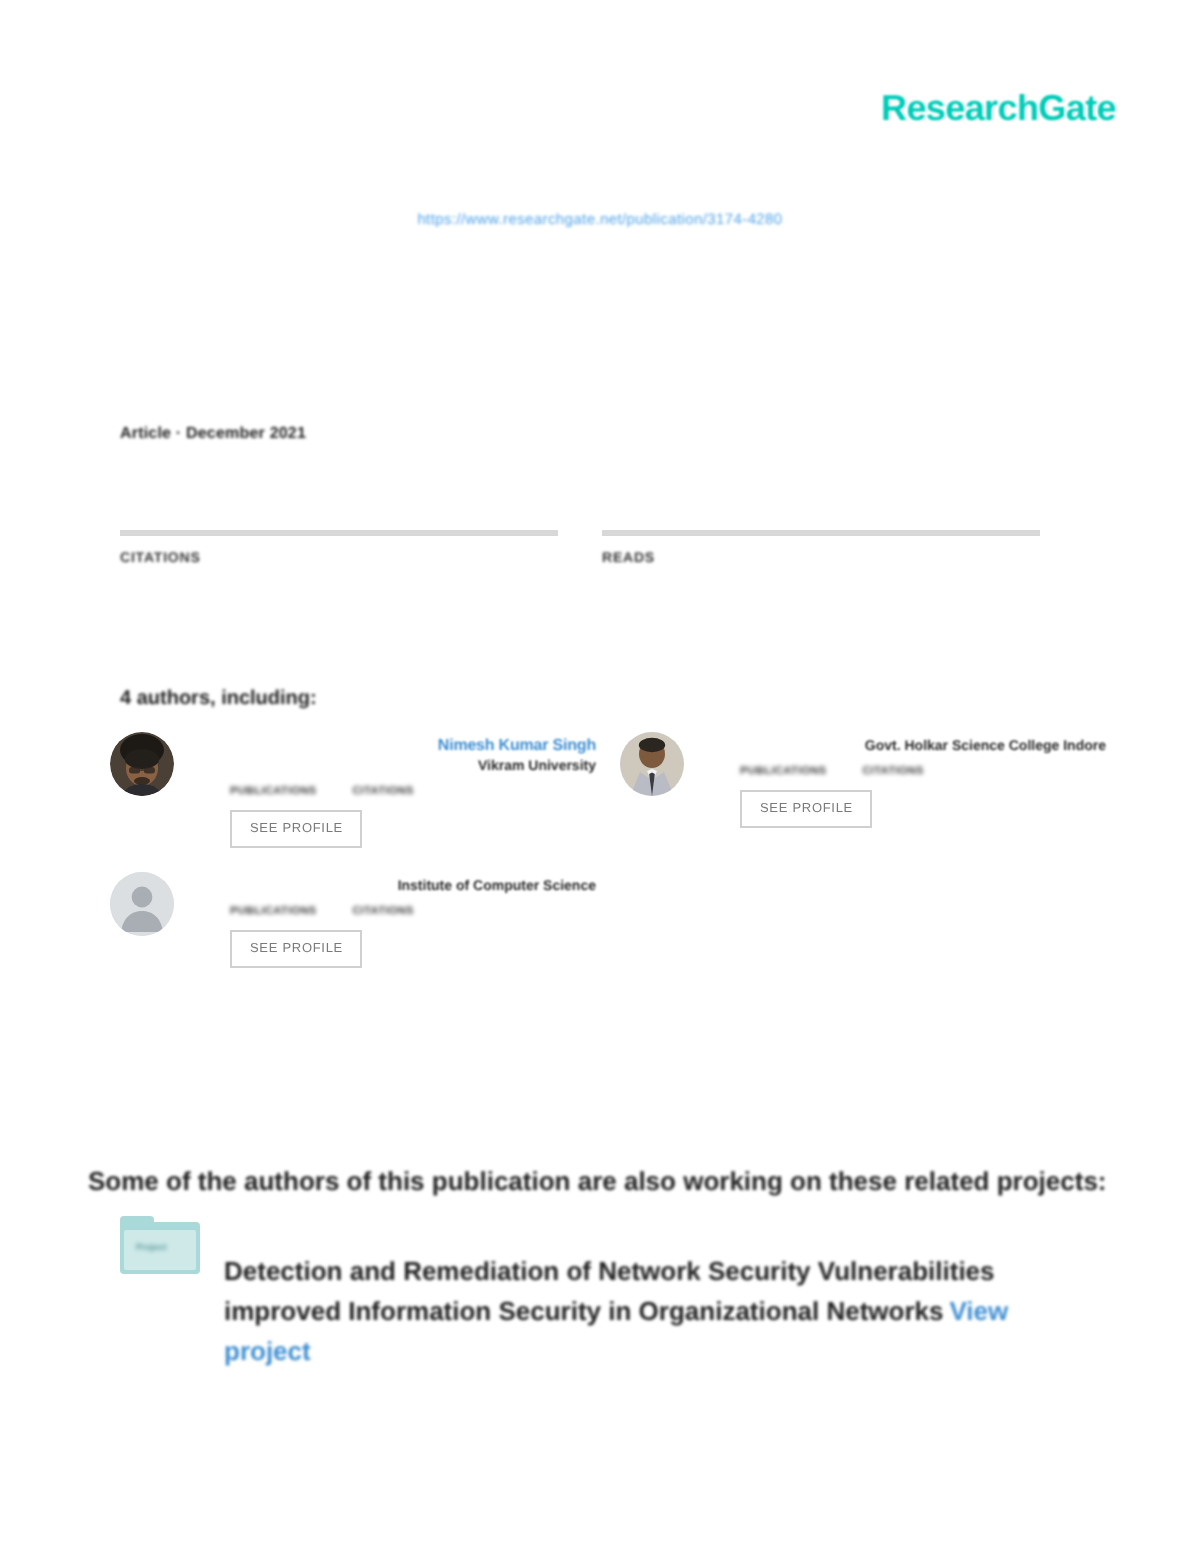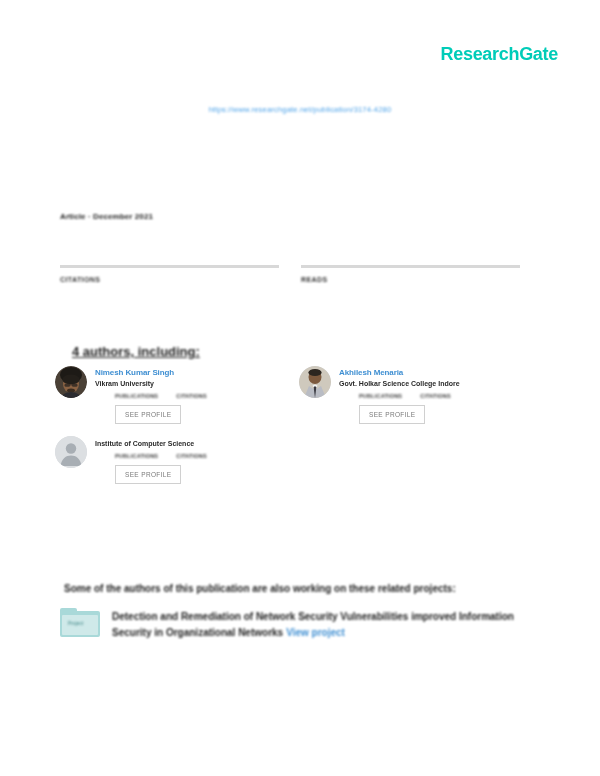--- a/index.html
+++ b/index.html
@@ -16,21 +16,21 @@
     overflow: hidden;
   }
 
   .page {
     position: absolute;
     inset: 0;
     background: #ffffff;
   }
 
   
-  .blur     { filter: blur(0.55px); }
+  .blur     { filter: blur(0.55px); text-align: right; }
   .blur-md  { filter: blur(0.85px); }
   .blur-hi  { filter: blur(1.15px); }
 
   
   .logo {
     position: absolute;
     top: 44px;
     right: 42px;
     font-size: 18px;
     font-weight: bold;
@@ -93,36 +93,35 @@
     font-size: 11px;
     font-weight: bold;
     color: #222222;
     min-height: 1px;
   }
 
   
   .authors-heading {
     position: absolute;
     top: 344px;
-    left: 72px;
-    font-size: 13px;
-    font-weight: bold;
-    color: #222222;
-    text-decoration: underline;
+    left: 60px;
+    font-size: 10px;
+    font-weight: bold;
+    color: #222222;
   }
 
   .authors-grid {
     position: absolute;
     top: 366px;
     left: 55px;
     width: 500px;
   }
   .author-row {
     display: flex;
-    gap: 1px;
+    gap: 12px;
   }
   .author {
     width: 243px;
     display: flex;
     align-items: flex-start;
     gap: 8px;
     margin-bottom: 12px;
   }
 
   .avatar {
@@ -176,22 +175,22 @@
     font-size: 6.5px;
     letter-spacing: 0.35px;
     padding: 5px 9px 5px 9px;
     text-align: center;
   }
 
   
   .projects-heading {
     position: absolute;
     top: 583px;
-    left: 64px;
-    font-size: 10px;
+    left: 44px;
+    font-size: 13px;
     font-weight: bold;
     color: #222222;
     white-space: nowrap;
   }
   .project {
     position: absolute;
     top: 608px;
     left: 60px;
     width: 470px;
     display: flex;
@@ -226,25 +225,26 @@
     border-radius: 1px;
   }
   .project-icon .folder-text {
     position: absolute;
     left: 8px; top: 13px;
     font-size: 4.5px;
     color: #5c9a9a;
     font-weight: bold;
   }
   .project-body {
-    font-size: 10px;
+    font-size: 13px;
     font-weight: bold;
     line-height: 1.55;
     color: #222222;
     padding-top: 1px;
+    margin-top: 17px;
   }
   .view-project {
     color: #3f8fd2;
     font-weight: bold;
     margin-left: 3px;
   }
 </style>
 </head>
 <body>
 
@@ -319,21 +319,20 @@
               <rect width="32" height="32" fill="#cfc9bd"></rect>
               <ellipse cx="16" cy="11" rx="6.5" ry="7" fill="#7d5a3e"></ellipse>
               <ellipse cx="16" cy="6.5" rx="6.6" ry="3.6" fill="#2c2620"></ellipse>
               <path d="M5 32 L10 20 L16 24 L22 20 L27 32 Z" fill="#b9bcc4"></path>
               <path d="M13.5 19.5 L16 25 L18.5 19.5 L16 18.5 Z" fill="#f2f2f2"></path>
               <path d="M14.6 21 L16 32 L17.4 21 L16 20.2 Z" fill="#3a3a42"></path>
             </g>
           </svg>
         </div>
         <div class="author-info">
-          <div class="author-name blur">Akhilesh Menaria</div>
           <div class="author-affil blur">Govt. Holkar Science College Indore</div>
           <div class="author-stats">
             <span class="author-stat-label blur-hi">PUBLICATIONS</span>
             <span class="author-stat-label blur-hi">CITATIONS</span>
           </div>
           <div class="see-profile">SEE PROFILE</div>
         </div>
       </div>
 
     </div>

